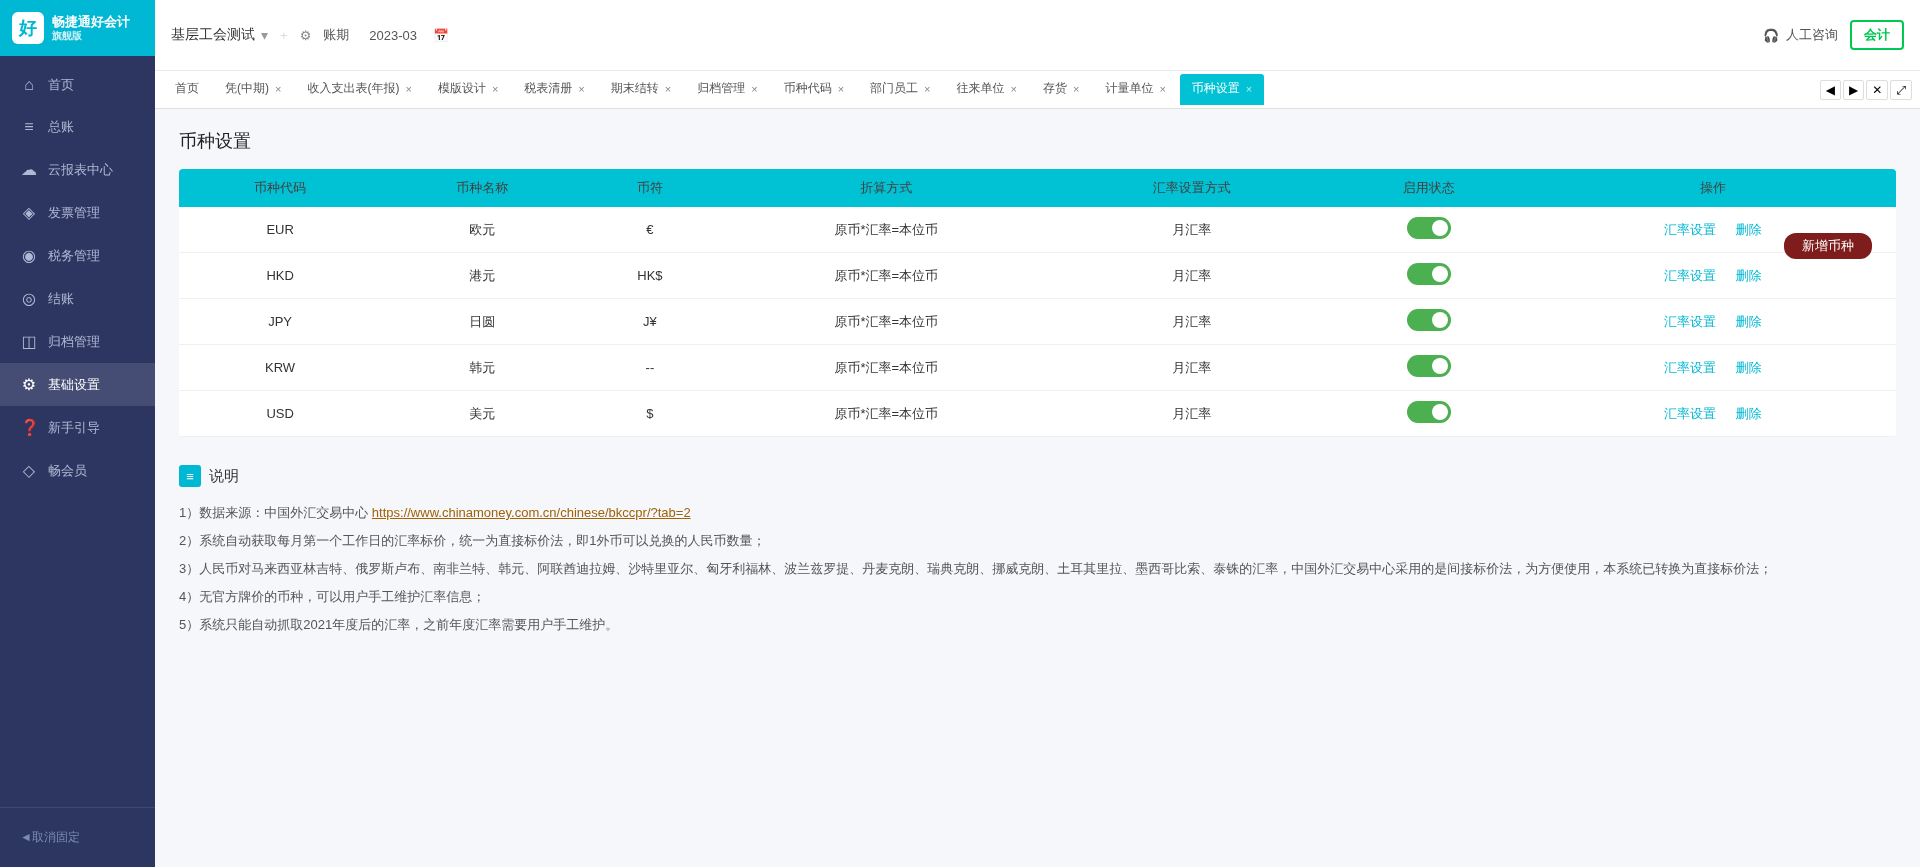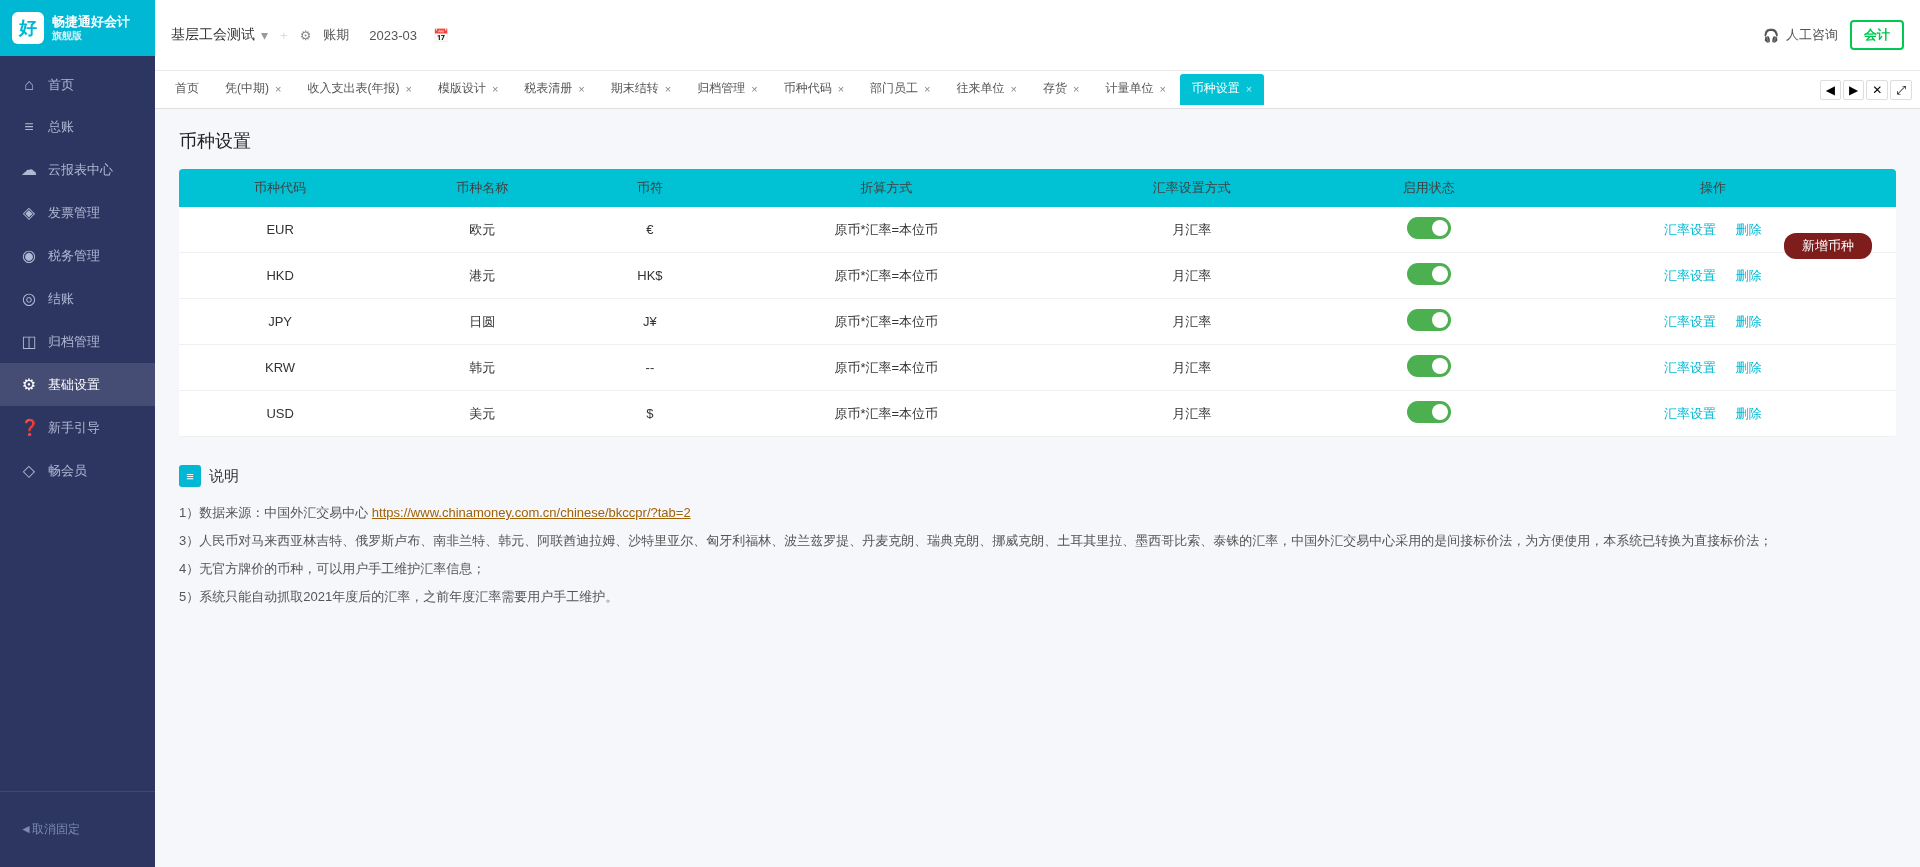--- a/index.html
+++ b/index.html
@@ -48,21 +48,21 @@
       gap: 10px;
       padding: 12px 20px;
       cursor: pointer;
       color: #b0b8d4;
       transition: background 0.2s;
     }
     .nav-item.active { background: rgba(255,255,255,0.12); color: white; }
     .nav-item .nav-icon { width: 18px; text-align: center; font-size: 16px; }
     .nav-item .nav-label { font-size: 13px; }
     .sidebar-footer {
-      padding: 29px 20px;
+      padding: 21px 20px;
       color: #7a8ab0;
       font-size: 12px;
       cursor: pointer;
       border-top: 1px solid rgba(255,255,255,0.1);
       display: flex;
       align-items: center;
       gap: 6px;
     }
 
     
@@ -449,20 +449,21 @@
         </table>
       </div>
 
       <div class="notes-section">
         <div class="notes-header">
           <div class="notes-icon">≡</div>
           <span>说明</span>
         </div>
         <ul class="notes-list" id="notes-list">
             <li>1）数据来源：中国外汇交易中心 <a class="notes-link">https://www.chinamoney.com.cn/chinese/bkccpr/?tab=2</a></li>
+            <li>2）系统自动获取每月第一个工作日的汇率标价，统一为直接标价法，即1外币可以兑换的人民币数量；</li>
             <li>3）人民币对马来西亚林吉特、俄罗斯卢布、南非兰特、韩元、阿联酋迪拉姆、沙特里亚尔、匈牙利福林、波兰兹罗提、丹麦克朗、瑞典克朗、挪威克朗、土耳其里拉、墨西哥比索、泰铢的汇率，中国外汇交易中心采用的是间接标价法，为方便使用，本系统已转换为直接标价法；</li>
             <li>4）无官方牌价的币种，可以用户手工维护汇率信息；</li>
             <li>5）系统只能自动抓取2021年度后的汇率，之前年度汇率需要用户手工维护。</li>
           </ul>
       </div>
     </div>
   </div>
 </div>
 
 </body></html>

